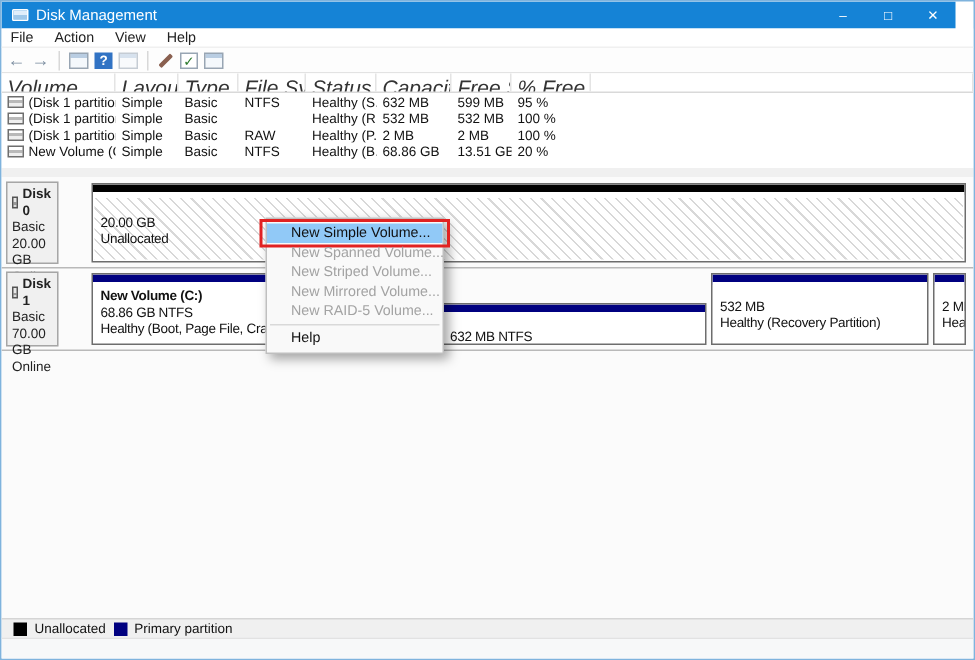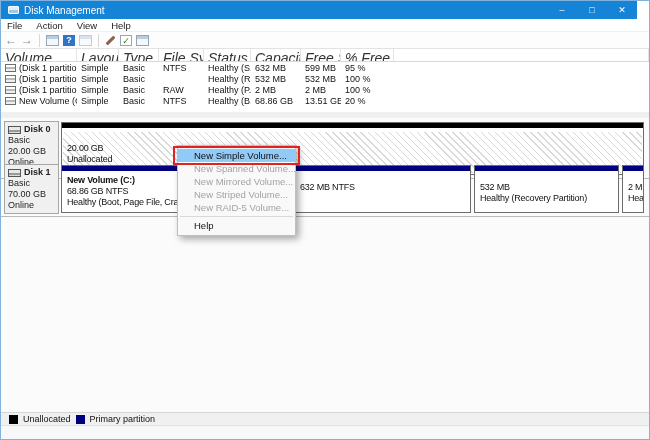--- a/index.html
+++ b/index.html
@@ -37,21 +37,21 @@
   .trow .cell { font-size:9px; color:#111; padding-left:4px; overflow:hidden; white-space:nowrap; }
   .c0{width:76px;} .c1{width:42px;} .c2{width:40px;} .c3{width:45px;} .c4{width:47px;} .c5{width:50px;} .c6{width:40px;} .c7{width:53px;} .cf{flex:1;}
   .vcell { display:flex; align-items:center; gap:3px; }
   .vol-icon { flex:0 0 auto; width:11px; height:8px; border:1px solid #6e6e6e; background:linear-gradient(#fff 0 2px,#b9b9b9 2px 4px,#efefef 4px 100%); }
 
   .splitter { position:absolute; top:111px; left:0; right:0; height:6px; background:#f0f0f0; }
 
   
   .bottompane { position:absolute; top:117px; left:0; right:0; height:294px; background:#fbfbfb; }
   .diskrow { position:absolute; left:0; right:0; border-bottom:1px solid #b9b9b9; }
-  .disklabel { position:absolute; left:3px; top:1px; width:55px; bottom:2px; background:#f0f0f0; border:1px solid #a6a6a6; padding:2px 4px 0 3px; font-size:9px; line-height:11px; color:#222; }
+  .disklabel { position:absolute; left:3px; top:1px; width:35px; bottom:2px; background:#f0f0f0; border:1px solid #a6a6a6; padding:2px 4px 0 3px; font-size:9px; line-height:11px; color:#222; }
   .diskname { display:flex; align-items:center; gap:3px; font-weight:bold; font-size:9px; }
   .hdd-icon { width:13px; height:8px; border:1px solid #555; background:linear-gradient(#e8e8e8 0 3px,#9a9a9a 3px 5px,#dcdcdc 5px 100%); }
   .cd-icon { width:10px; height:10px; border-radius:50%; background:radial-gradient(circle at 50% 50%, #f0f0f0 0 2px, #b9c6cf 2px 4px, #dfe7ec 4px 100%); border:1px solid #8a8a8a; }
   .diskbar { position:absolute; left:60px; right:5px; top:2px; bottom:3px; display:flex; }
   .region { position:relative; border:1px solid #6d6d6d; background:#fff; overflow:hidden; }
   .region .strip { height:7px; border-bottom:2px solid #fff; }
   .strip.black { background:#000; }
   .strip.navy { background:var(--primary,#000080); }
   .region .rbody { padding:2px 0 0 5px; font-size:9px; line-height:11px; white-space:nowrap; letter-spacing:-0.2px; }
   .rbody .rt { font-weight:bold; }
@@ -195,40 +195,40 @@
           <div class="strip black"></div>
           <div class="rbody-hatch"></div>
           <div class="rbody">
             <div>20.00 GB</div>
             <div>Unallocated</div>
           </div>
         </div>
       </div>
     </div>
 
-    <div class="diskrow" style="top:45px; height:54px;">
+    <div class="diskrow" style="top:62px; height:54px;">
       <div class="disklabel">
         <div class="diskname">
             <span class="hdd-icon"></span>
             <span>Disk 1</span>
           </div>
         <div>Basic</div>
         <div>70.00 GB</div>
         <div>Online</div>
       </div>
       <div class="diskbar">
         <div class="region" style="width:230px; margin-right:3px;">
           <div class="strip navy"></div>
           <div class="rbody">
             <div class="rt">New Volume (C:)</div>
             <div>68.86 GB NTFS</div>
             <div>Healthy (Boot, Page File, Crash Du</div>
           </div>
         </div>
-        <div class="region" style="width:177px; margin-right:3px;">
+        <div class="region" style="width:177px; margin-right:3px;margin-top:20px;">
           <div class="strip navy"></div>
           <div class="rbody pad2line">
             <div>632 MB NTFS</div>
           </div>
         </div>
         <div class="region" style="width:145px; margin-right:3px;">
           <div class="strip navy"></div>
           <div class="rbody pad2line">
             <div>532 MB</div>
             <div>Healthy (Recovery Partition)</div>
@@ -245,22 +245,22 @@
     </div>
 
   </div>
 
   <div class="ctxmenu">
     <div class="mi hl">
       <span>New Simple Volume...</span>
       <div class="annotation"></div>
     </div>
     <div class="mi disabled">New Spanned Volume...</div>
+    <div class="mi disabled">New Striped Volume...</div>
     <div class="mi disabled">New Mirrored Volume...</div>
-    <div class="mi disabled">New Striped Volume...</div>
     <div class="mi disabled">New RAID-5 Volume...</div>
     <div class="msep"></div>
     <div class="mi">Help</div>
   </div>
 
   <div class="legendbar">
     <span class="sw black"></span>
     <span>Unallocated</span>
     <span class="sw navy"></span>
     <span>Primary partition</span>

